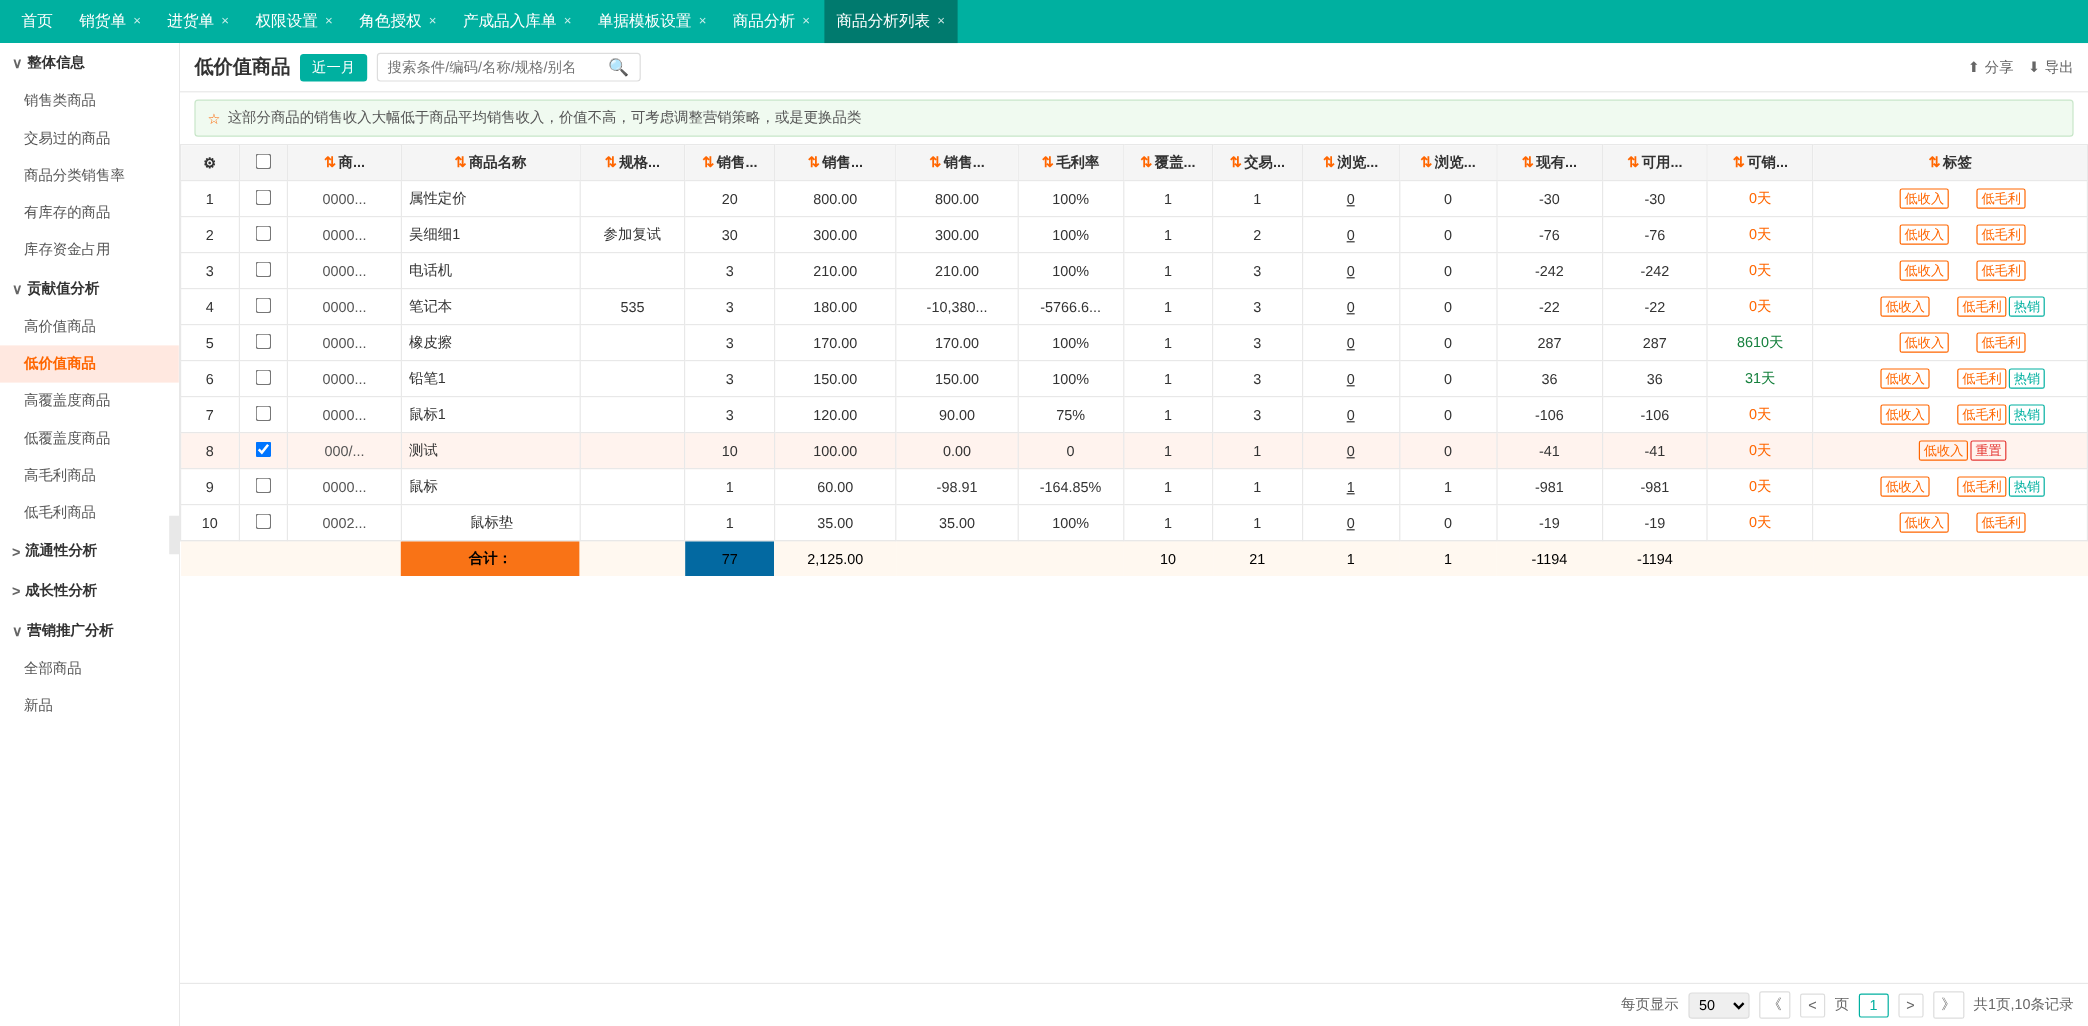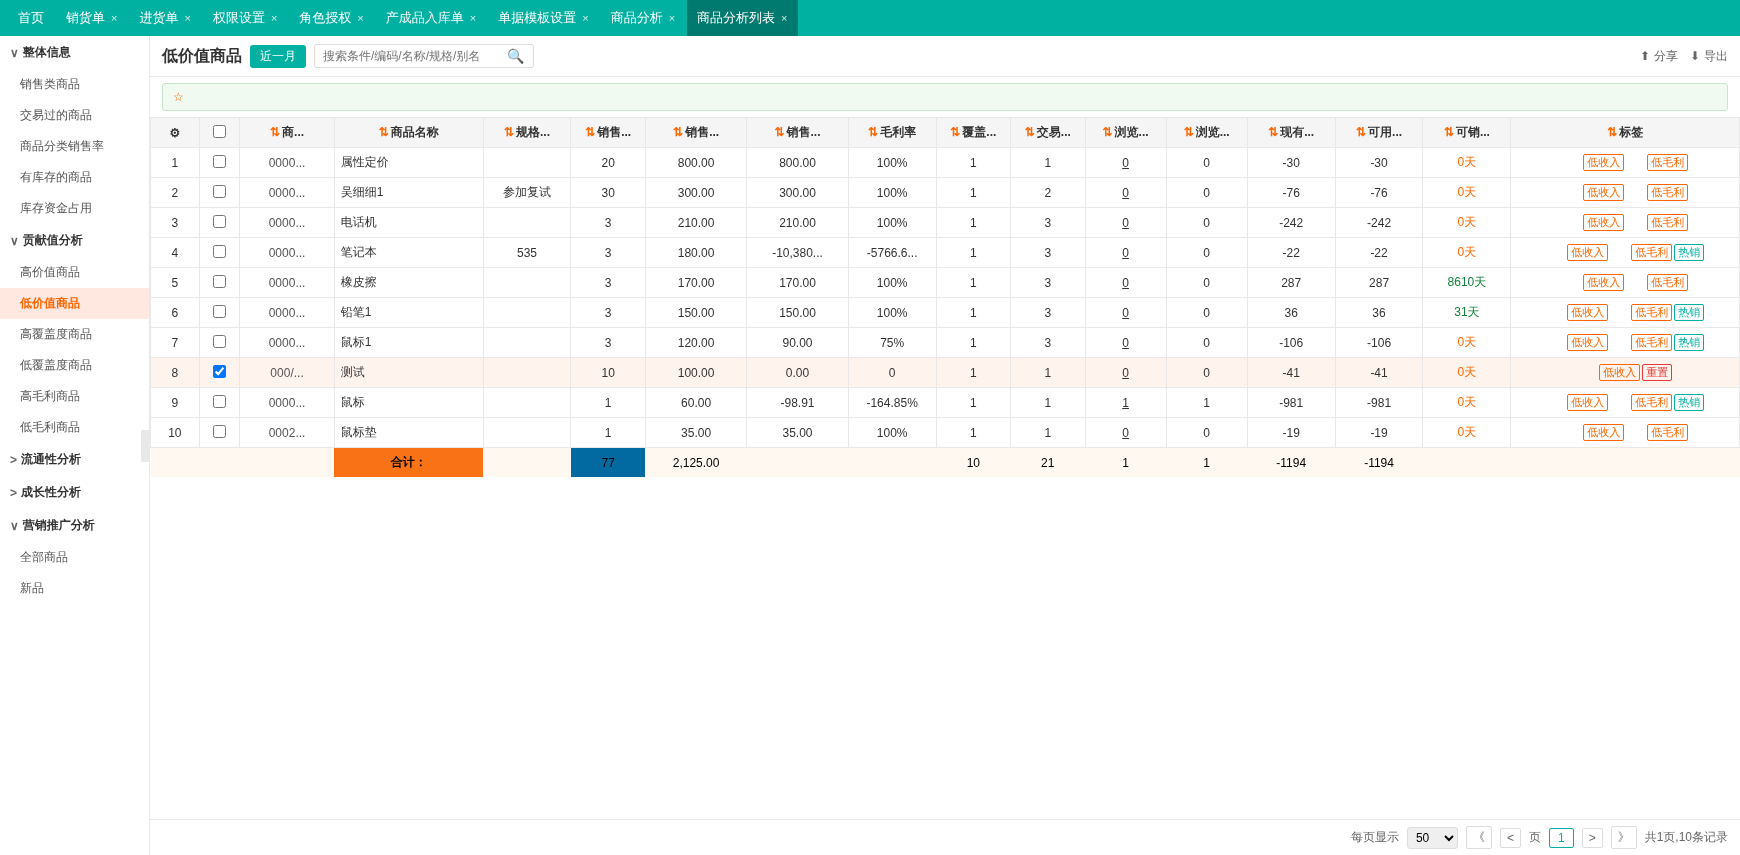--- a/index.html
+++ b/index.html
@@ -302,20 +302,21 @@
         <input type="text" placeholder="搜索条件/编码/名称/规格/别名" style="">
         <span class="search-icon">🔍</span>
       </div>
       <div class="header-actions">
         <span class="action-btn">⬆ <span>分享</span></span>
         <span class="action-btn">⬇ <span>导出</span></span>
       </div>
     </div>
     <div class="info-bar">
       <span class="info-icon">☆</span>
+      <span>这部分商品的销售收入大幅低于商品平均销售收入，价值不高，可考虑调整营销策略，或是更换品类</span>
     </div>
     <div class="table-container">
       <table>
         <thead>
           <tr id="table-header-row">
 
           <th style="width: 36px; min-width: 36px;"><span style="cursor:pointer;">⚙</span></th>
               <th style="width: 30px; min-width: 30px;"><input type="checkbox" style=""></th>
               <th style="width: 70px; min-width: 70px;"><span style="color:#f60;margin-right:2px;">⇅</span>商...</th>
               <th style="width: 110px; min-width: 110px;"><span style="color:#f60;margin-right:2px;">⇅</span>商品名称</th>
@@ -504,21 +505,21 @@
               <td class="col-browse2">1</td>
               <td class="col-current">-981</td>
               <td class="col-avail">-981</td>
               <td class="col-days"><span class="day-0">0天</span></td>
               <td class="col-tags"><span class="tag tag-orange">低收入</span><span class="tag tag-orange">低毛利</span><span class="tag tag-green">热销</span></td>
             </tr>
             <tr>
               <td class="col-num">10</td>
               <td class="col-cb"><input type="checkbox" style=""></td>
               <td class="col-code" style="color:#555;">0002...</td>
-              <td class="col-name" style="text-align:left;padding-left:6px;margin-left:24px;">鼠标垫</td>
+              <td class="col-name" style="text-align:center;padding-left:6px;margin-left:24px;">鼠标垫</td>
               <td class="col-spec"></td>
               <td class="col-qty">1</td>
               <td class="col-money">35.00</td>
               <td class="col-money">35.00</td>
               <td class="col-rate">100%</td>
               <td class="col-cover">1</td>
               <td class="col-trade">1</td>
               <td class="col-browse1"><span class="underline">0</span></td>
               <td class="col-browse2">0</td>
               <td class="col-current">-19</td>

